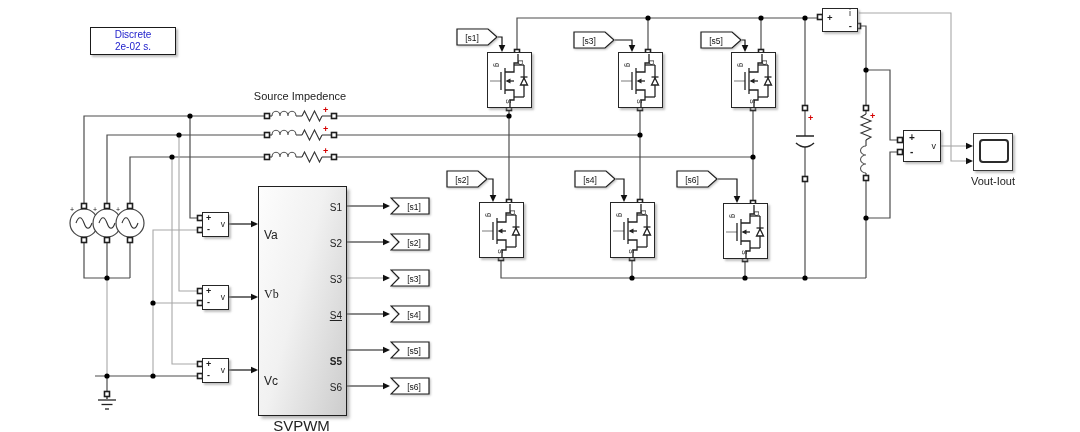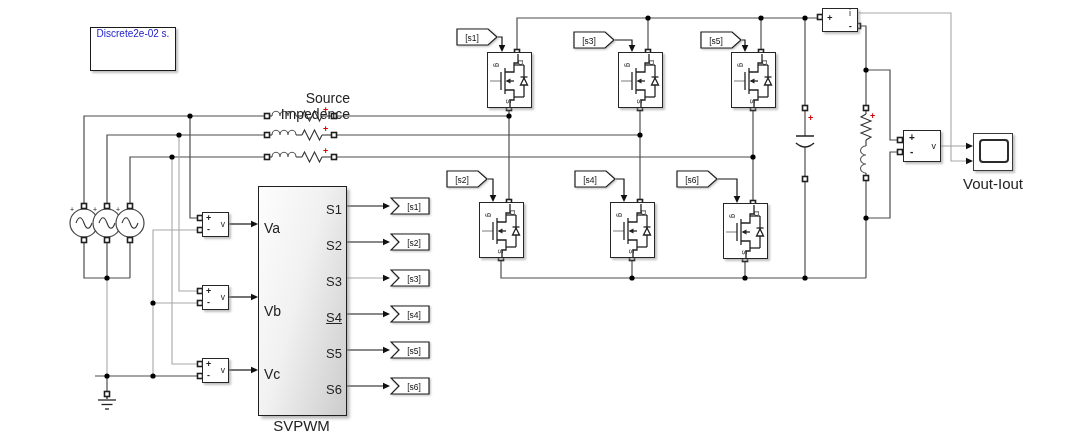--- a/index.html
+++ b/index.html
@@ -1,40 +1,40 @@
 <!DOCTYPE html>
 <html><head>
 <meta charset="utf-8">
 <style>
   html,body{margin:0;padding:0;background:#fff;}
   .canvas{position:relative;width:1080px;height:432px;background:#ffffff;
           font-family:"Liberation Sans",sans-serif;overflow:hidden;}
   #wires{position:absolute;left:0;top:0;width:1080px;height:432px;}
   .block{position:absolute;background:#fff;border:1px solid #262626;box-sizing:border-box;
          box-shadow:2px 2px 2px rgba(140,140,140,.55);}
-  .discrete{left:90px;top:27px;width:86px;height:44px;border:1.5px solid #1a1a1a;
-            display:flex;flex-direction:row;align-items:flex-start;justify-content:center;
+  .discrete{left:90px;top:27px;width:86px;height:28px;border:1.5px solid #1a1a1a;
+            display:flex;flex-direction:column;align-items:center;justify-content:center;
             color:#2121cc;font-size:10px;line-height:1.25;}
   .meas{width:27px;height:25px;font-size:9px;color:#1c1c1c;}
   .meas .p{position:absolute;left:3px;top:0px;font-weight:bold;}
   .meas .m{position:absolute;left:4px;top:11px;font-weight:bold;}
   .meas .v{position:absolute;right:3px;top:6px;font-size:8.5px;}
   .vmout{left:903px;top:130px;width:38px;height:32px;font-size:10px;color:#1c1c1c;}
   .vmout .p{position:absolute;left:5px;top:1px;font-weight:bold;}
   .vmout .m{position:absolute;left:6px;top:15px;font-weight:bold;}
   .vmout .v{position:absolute;right:4px;top:10px;font-size:9px;}
   .imeas{left:822px;top:8px;width:36px;height:24px;font-size:9.5px;color:#1c1c1c;}
   .imeas .p{position:absolute;left:4px;top:3px;font-weight:bold;}
   .imeas .i{position:absolute;right:6px;top:-1px;font-size:9px;}
   .imeas .m{position:absolute;right:5px;top:11px;font-weight:bold;}
   .svpwm{left:258px;top:186px;width:87px;height:228px;border:1px solid #1f1f1f;
          background:linear-gradient(105deg,#fdfdfd 0%,#f1f1f1 45%,#cccccc 100%);
          box-shadow:2.5px 2.5px 3px rgba(130,130,130,.6);}
-  .svpwm .in{position:absolute;left:5px;font-size:14px;color:#222;}
-  .svpwm .out{position:absolute;right:4px;font-size:13px;color:#222;}
+  .svpwm .in{position:absolute;left:5px;font-size:12px;color:#222;margin-top:8px;}
+  .svpwm .out{position:absolute;right:4px;font-size:10px;color:#222;}
   .mosfet{width:45px;height:56px;}
   .tag{position:absolute;filter:drop-shadow(1.5px 1.5px 1px rgba(140,140,140,.6));}
   .lbl{position:absolute;color:#222;text-align:center;}
   .scope{left:973px;top:133px;width:40px;height:38px;border:1.2px solid #3a3a3a;}
   .scope .screen{position:absolute;left:5px;top:5px;width:26px;height:20px;
                  border:2px solid #2b2b2b;border-radius:4px;background:#fff;}
   svg text{font-family:"Liberation Sans",sans-serif;}
 </style>
 </head>
 <body>
@@ -259,47 +259,47 @@
         <rect x="897.5" y="149.5" width="5" height="5"></rect>
       <rect x="104.5" y="391.5" width="5" height="5"></rect>
     </g>
   </svg>
 
   <div class="block discrete">
     <span>Discrete</span>
     <span>2e-02 s.</span>
   </div>
 
-  <div class="lbl" style="left:250px;top:90px;width:100px;font-size:14px;text-align:right;">Source Impedence</div>
+  <div class="lbl" style="left:250px;top:90px;width:100px;font-size:11px;">Source Impedence</div>
 
   <div class="block meas" style="left:202px;top:212px;">
     <span class="p">+</span>
     <span class="m">-</span>
     <span class="v">v</span>
   </div>
   <div class="block meas" style="left:202px;top:285px;">
     <span class="p">+</span>
     <span class="m">-</span>
     <span class="v">v</span>
   </div>
   <div class="block meas" style="left:202px;top:358px;">
     <span class="p">+</span>
     <span class="m">-</span>
     <span class="v">v</span>
   </div>
 
   <div class="svpwm" style="position:absolute;">
     <span class="in" style="top:33px;">Va</span>
-    <span class="in" style="top:116px;">Vb</span>
+    <span class="in" style="top:92px;font-family:Liberation Serif, serif;">Vb</span>
     <span class="in" style="top:179px;text-align:right;">Vc</span>
     <span class="out" style="top:15px;">S1</span>
     <span class="out" style="top:51px;text-align:right;">S2</span>
     <span class="out" style="top:87px;">S3</span>
     <span class="out" style="top:123px;text-decoration:underline;">S4</span>
-    <span class="out" style="top:159px;">S5</span>
+    <span class="out" style="top:169px;font-weight:bold;">S5</span>
     <span class="out" style="top:195px;">S6</span>
   </div>
   <div class="lbl" style="left:258px;top:417px;width:87px;font-size:15px;">SVPWM</div>
 
   <svg class="tag" style="left:390px;top:197px;" width="40" height="18">
     <polygon points="1,1 39,1 39,17 1,17 9,9" fill="#fff" stroke="#1f1f1f" stroke-width="1.2"></polygon>
     <text x="24" y="12.5" font-size="8.5" text-anchor="middle" fill="#111">[s1]</text>
   </svg>
   <svg class="tag" style="left:390px;top:233px;" width="40" height="18">
     <polygon points="1,1 39,1 39,17 1,17 9,9" fill="#fff" stroke="#1f1f1f" stroke-width="1.2"></polygon>
@@ -380,15 +380,15 @@
 
   <div class="block vmout">
     <span class="p">+</span>
     <span class="m">-</span>
     <span class="v">v</span>
   </div>
 
   <div class="block scope">
     <div class="screen"></div>
   </div>
-  <div class="lbl" style="left:958px;top:175px;width:70px;font-size:15px;">Vout-Iout</div>
+  <div class="lbl" style="left:958px;top:175px;width:70px;font-size:11px;">Vout-Iout</div>
 
 </div>
 
 </body></html>

